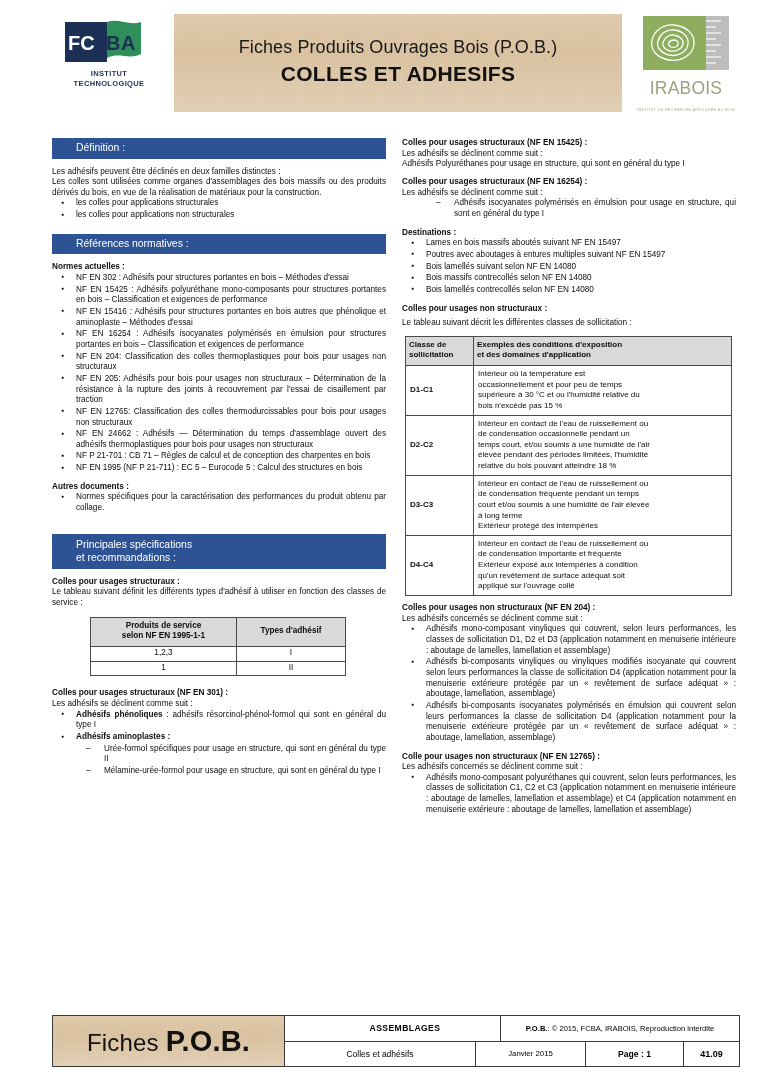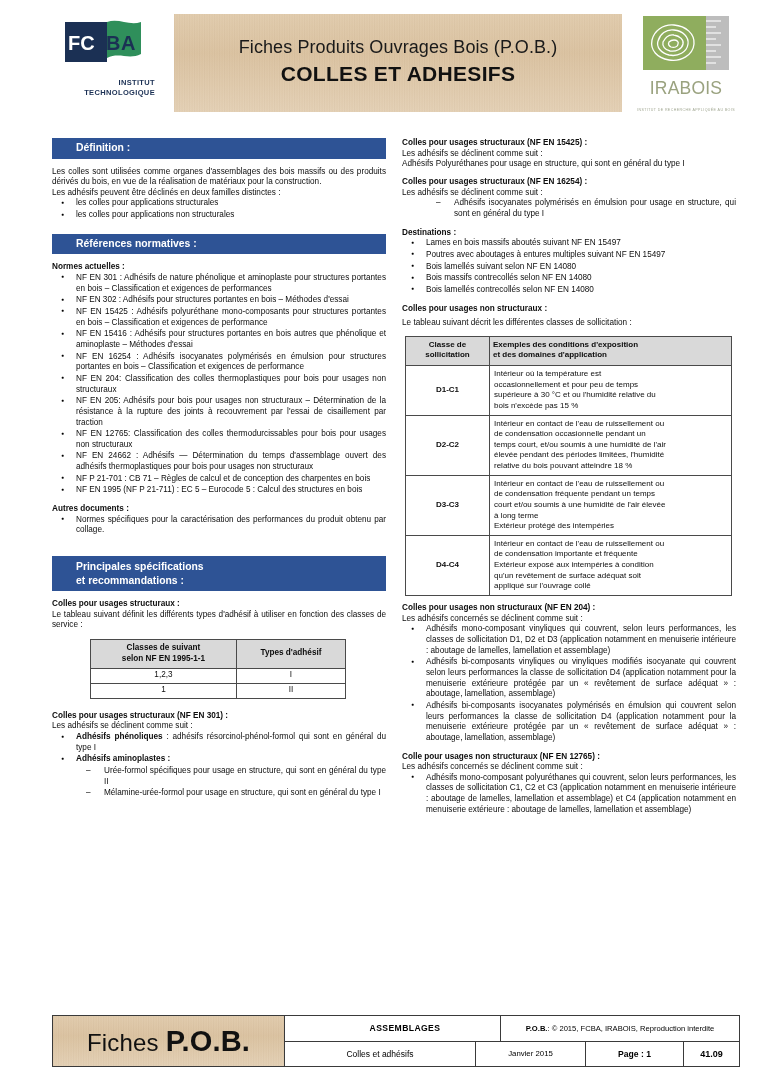--- a/index.html
+++ b/index.html
@@ -34,27 +34,27 @@
     align-items: center;
     justify-content: flex-start;
     padding-top: 6px;
   }
   .fcba-mark {
     position: relative;
     width: 92px; height: 42px;
   }
   .fcba-mark svg { display:block; }
   .fcba-sub {
-    margin-top: 16px;
+    margin-top: 7px;
     font-size: 7.5px;
     letter-spacing: .35px;
     color: #1b3054;
     font-weight: 700;
     line-height: 1.35;
-    text-align: right;
+    text-align: center;
     width: 92px;
   }
   .title-band {
     flex: 1;
     margin-left: 6px;
     background:
       repeating-linear-gradient(90deg,
         rgba(168,133,92,0.16) 0px,
         rgba(168,133,92,0.05) 1px,
         rgba(214,186,146,0.10) 2px,
@@ -115,21 +115,21 @@
     font-size: 8.2px;
     line-height: 1.30;
     color: #0d0d0d;
   }
   .col-left  { left: 52px; }
   .col-right { left: 402px; }
 
   .bluebar {
     background: #2e5395;
     color: #ffffff;
-    font-weight: 700;
+    font-weight: 400;
     font-size: 10.4px;
     padding: 3px 0 4px 24px;
     margin-bottom: 8px;
     line-height: 1.30;
   }
   .bluebar.two-line { padding-top: 4px; }
 
   p { margin: 0; text-align: justify; }
   .p { margin: 0; text-align: justify; }
   .gap { height: 7px; }
@@ -208,22 +208,22 @@
     padding: 3px 4px;
     line-height: 1.33;
   }
   .tbl2 thead th {
     background: #d9d9d9;
     font-weight: 700;
     text-align: center;
     padding: 3px 3px 4px 3px;
   }
   .tbl2 .c-code {
-    width: 84px;
-    text-align: center;
+    width: 68px;
+    text-align: left;
     font-weight: 700;
   }
   .tbl2 .c-desc { text-align: left; }
 
   
   .footer {
     position: absolute;
     left: 52px; top: 1015px;
     width: 688px; height: 52px;
     border: 1.5px solid #3a3a3a;
@@ -329,33 +329,32 @@
         </g>
       </svg>
       <div class="irabois-word">IRABOIS</div>
       <div class="irabois-tag">INSTITUT DE RECHERCHE APPLIQUÉE AU BOIS</div>
     </div>
   </div>
 
   <div class="col col-left">
 
     <div class="bluebar">Définition :</div>
+    <p class="p">Les adhésifs peuvent être déclinés en deux familles distinctes :</p>
     <p class="p">Les colles sont utilisées comme organes d'assemblages des bois massifs ou des produits dérivés du bois, en vue de la réalisation de matériaux pour la construction.</p>
-    <p class="p">Les adhésifs peuvent être déclinés en deux familles distinctes :</p>
     <ul class="bul">
       <li>les colles pour applications structurales</li>
       <li>les colles pour applications non structurales</li>
     </ul>
 
     <div class="gap-lg"></div>
 
     <div class="bluebar">Références normatives :</div>
     <p class="b-head">Normes actuelles :</p>
     <ul class="bul">
-      <li>NF EN 301 : Adhésifs de nature phénolique et aminoplaste pour structures portantes en bois – Classification et exigences de performances</li>
       <li>NF EN 302 : Adhésifs pour structures portantes en bois – Méthodes d'essai</li>
       <li>NF EN 15425 : Adhésifs polyuréthane mono-composants pour structures portantes en bois – Classification et exigences de performance</li>
       <li>NF EN 15416 : Adhésifs pour structures portantes en bois autres que phénolique et aminoplaste – Méthodes d'essai</li>
       <li>NF EN 16254 : Adhésifs isocyanates polymérisés en émulsion pour structures portantes en bois – Classification et exigences de performance</li>
       <li>NF EN 204: Classification des colles thermoplastiques pour bois pour usages non structuraux</li>
       <li>NF EN 205: Adhésifs pour bois pour usages non structuraux – Détermination de la résistance à la rupture des joints à recouvrement par l'essai de cisaillement par traction</li>
       <li>NF EN 12765: Classification des colles thermodurcissables pour bois pour usages non structuraux</li>
       <li>NF EN 24662 : Adhésifs — Détermination du temps d'assemblage ouvert des adhésifs thermoplastiques pour bois pour usages non structuraux</li>
       <li>NF P 21-701 : CB 71 – Règles de calcul et de conception des charpentes en bois</li>
       <li>NF EN 1995 (NF P 21-711) : EC 5 – Eurocode 5 : Calcul des structures en bois</li>
@@ -375,21 +374,21 @@
       <div>et recommandations :</div>
     </div>
 
     <p class="b-head">Colles pour usages structuraux :</p>
     <p class="p">Le tableau suivant définit les différents types d'adhésif à utiliser en fonction des classes de service :</p>
 
     <table class="tbl1">
       <thead>
         <tr>
           <th>
-            <span>Classes de suivant</span><br>
+            <span>Produits de service</span><br>
             <span>selon NF EN 1995-1-1</span>
           </th>
           <th>Types d'adhésif</th>
         </tr>
       </thead>
       <tbody>
         <tr>
           <td>1,2,3</td>
           <td>I</td>
         </tr>

